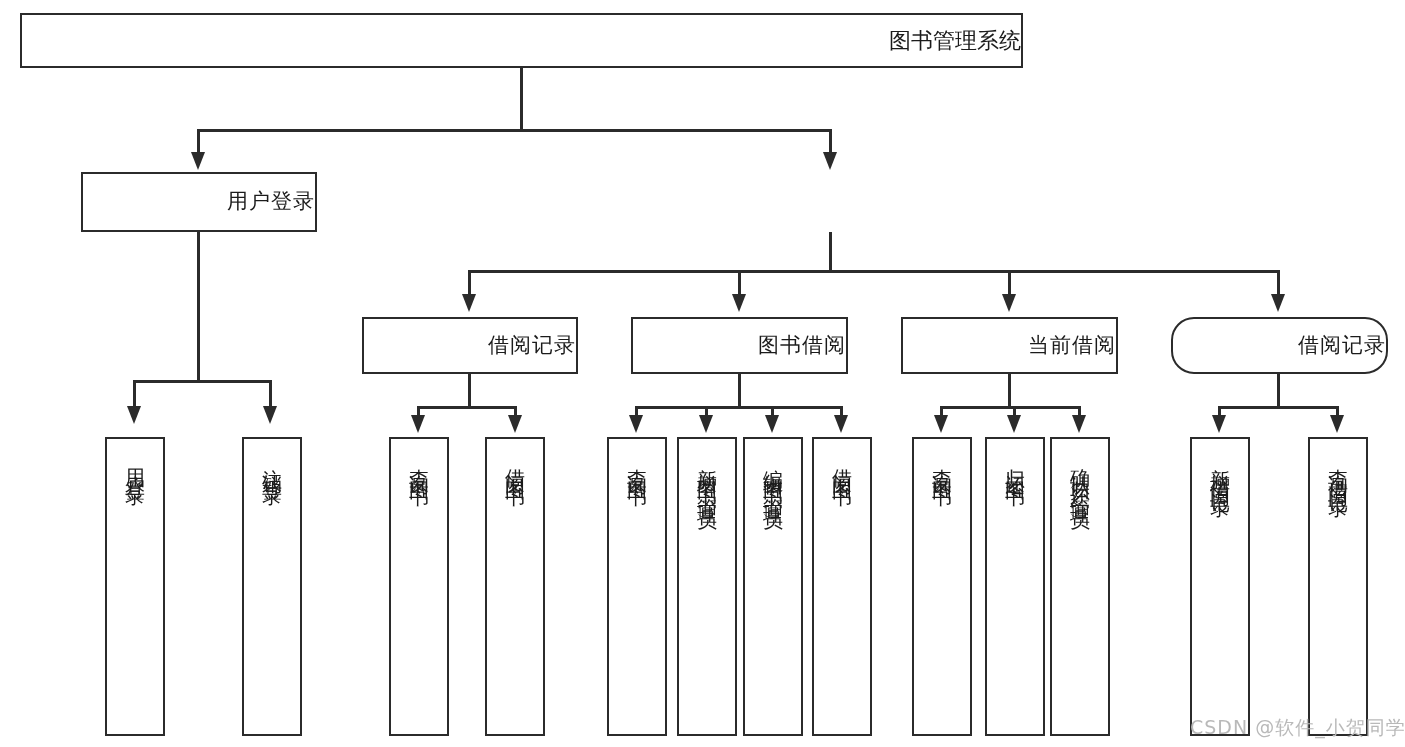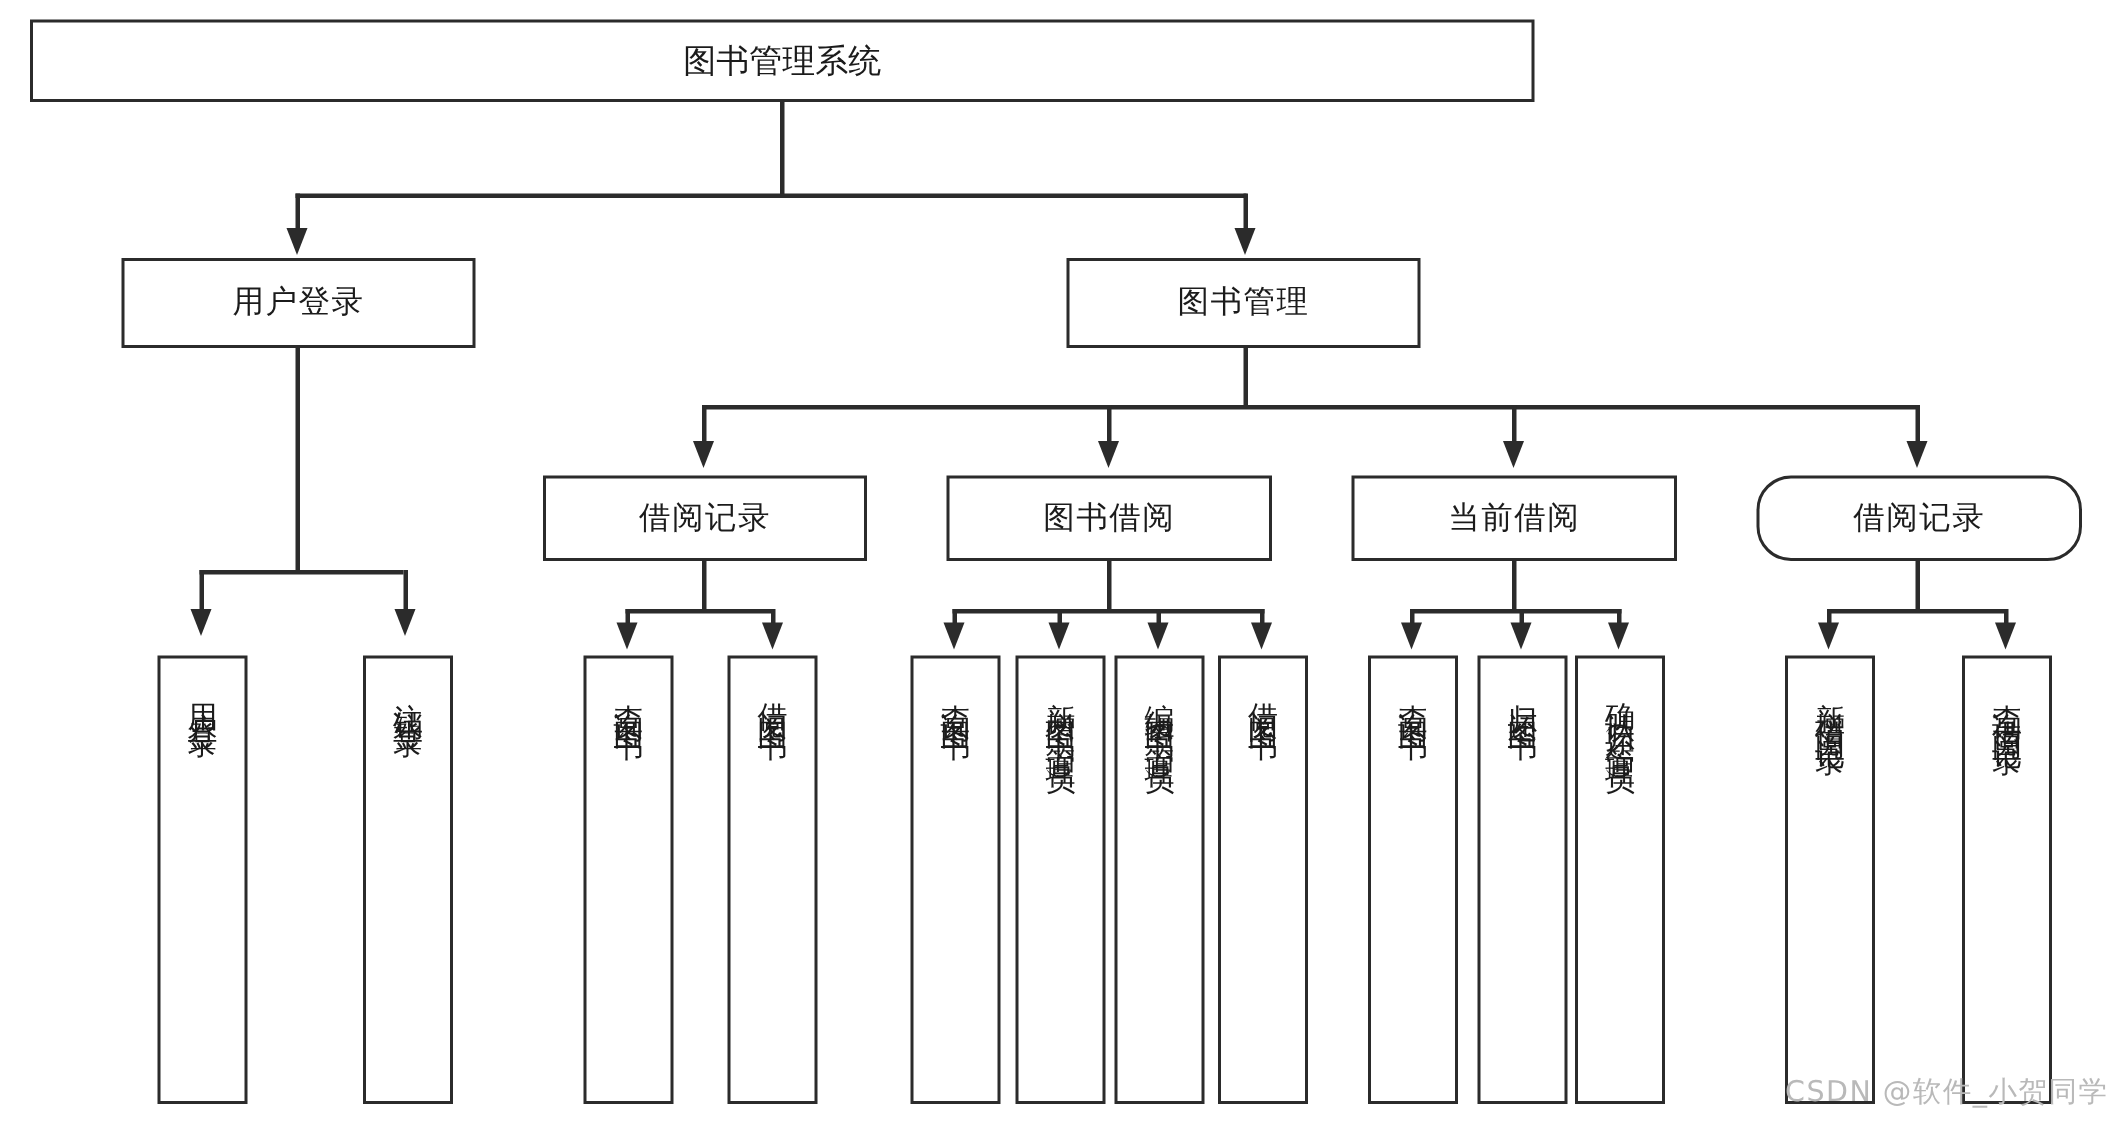--- a/index.html
+++ b/index.html
@@ -20,21 +20,21 @@
     overflow: hidden;
   }
   
   .node {
     position: absolute;
     box-sizing: border-box;
     background: #ffffff;
     border: 2.5px solid #2b2b2b;
     display: flex;
     align-items: center;
-    justify-content: center;
+    justify-content: flex-end;
     color: #1b1b1b;
     text-align: center;
   }
   .node.h {
     font-size: 21px;
     letter-spacing: 1px;
     line-height: 1.2;
   }
   .node.root {
     font-size: 22px;
@@ -94,23 +94,20 @@
   <div class="vline" style="left:520px; top:68px; height:62px;"></div>
 
   <div class="hline" style="left:197px; top:129px; width:634px;"></div>
   <div class="vline" style="left:197px; top:129px; height:25px;"></div>
   <div class="vline" style="left:829px; top:129px; height:25px;"></div>
   <div class="arrow" style="left:191px; top:152px;"></div>
   <div class="arrow" style="left:823px; top:152px;"></div>
 
   <div class="node h" style="left:81px; top:172px; width:236px; height:60px;">
     <span>用户登录</span>
-  </div>
-  <div class="node h" style="left:711px; top:172px; width:236px; height:60px;">
-    <span>图书管理</span>
   </div>
 
   <div class="vline" style="left:197px; top:232px; height:150px;"></div>
   <div class="hline" style="left:133px; top:380px; width:136px;"></div>
   <div class="vline" style="left:133px; top:380px; height:28px;"></div>
   <div class="vline" style="left:269px; top:380px; height:28px;"></div>
   <div class="arrow" style="left:127px; top:406px;"></div>
   <div class="arrow" style="left:263px; top:406px;"></div>
 
   <div class="vline" style="left:829px; top:232px; height:40px;"></div>

